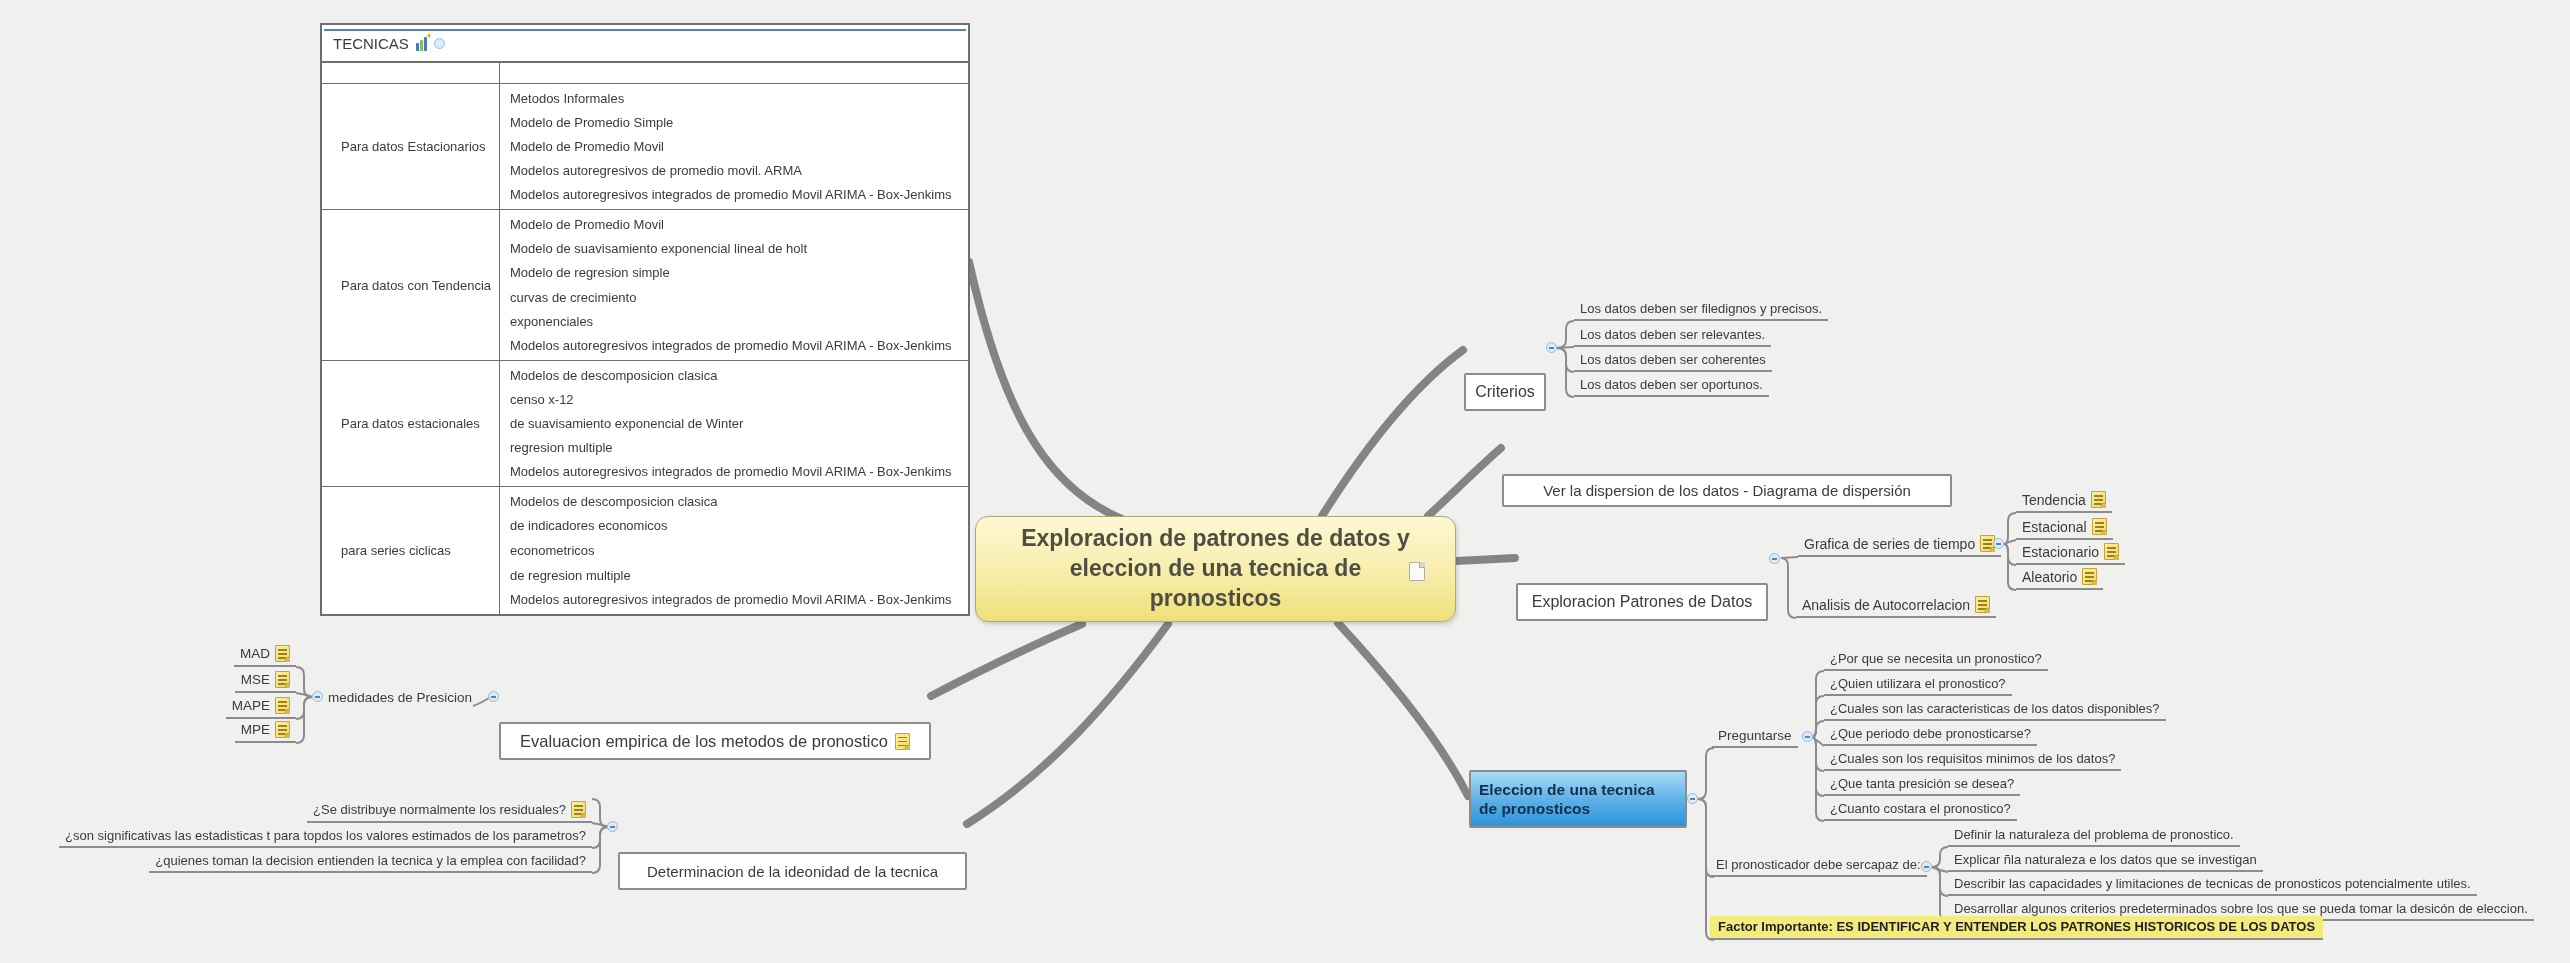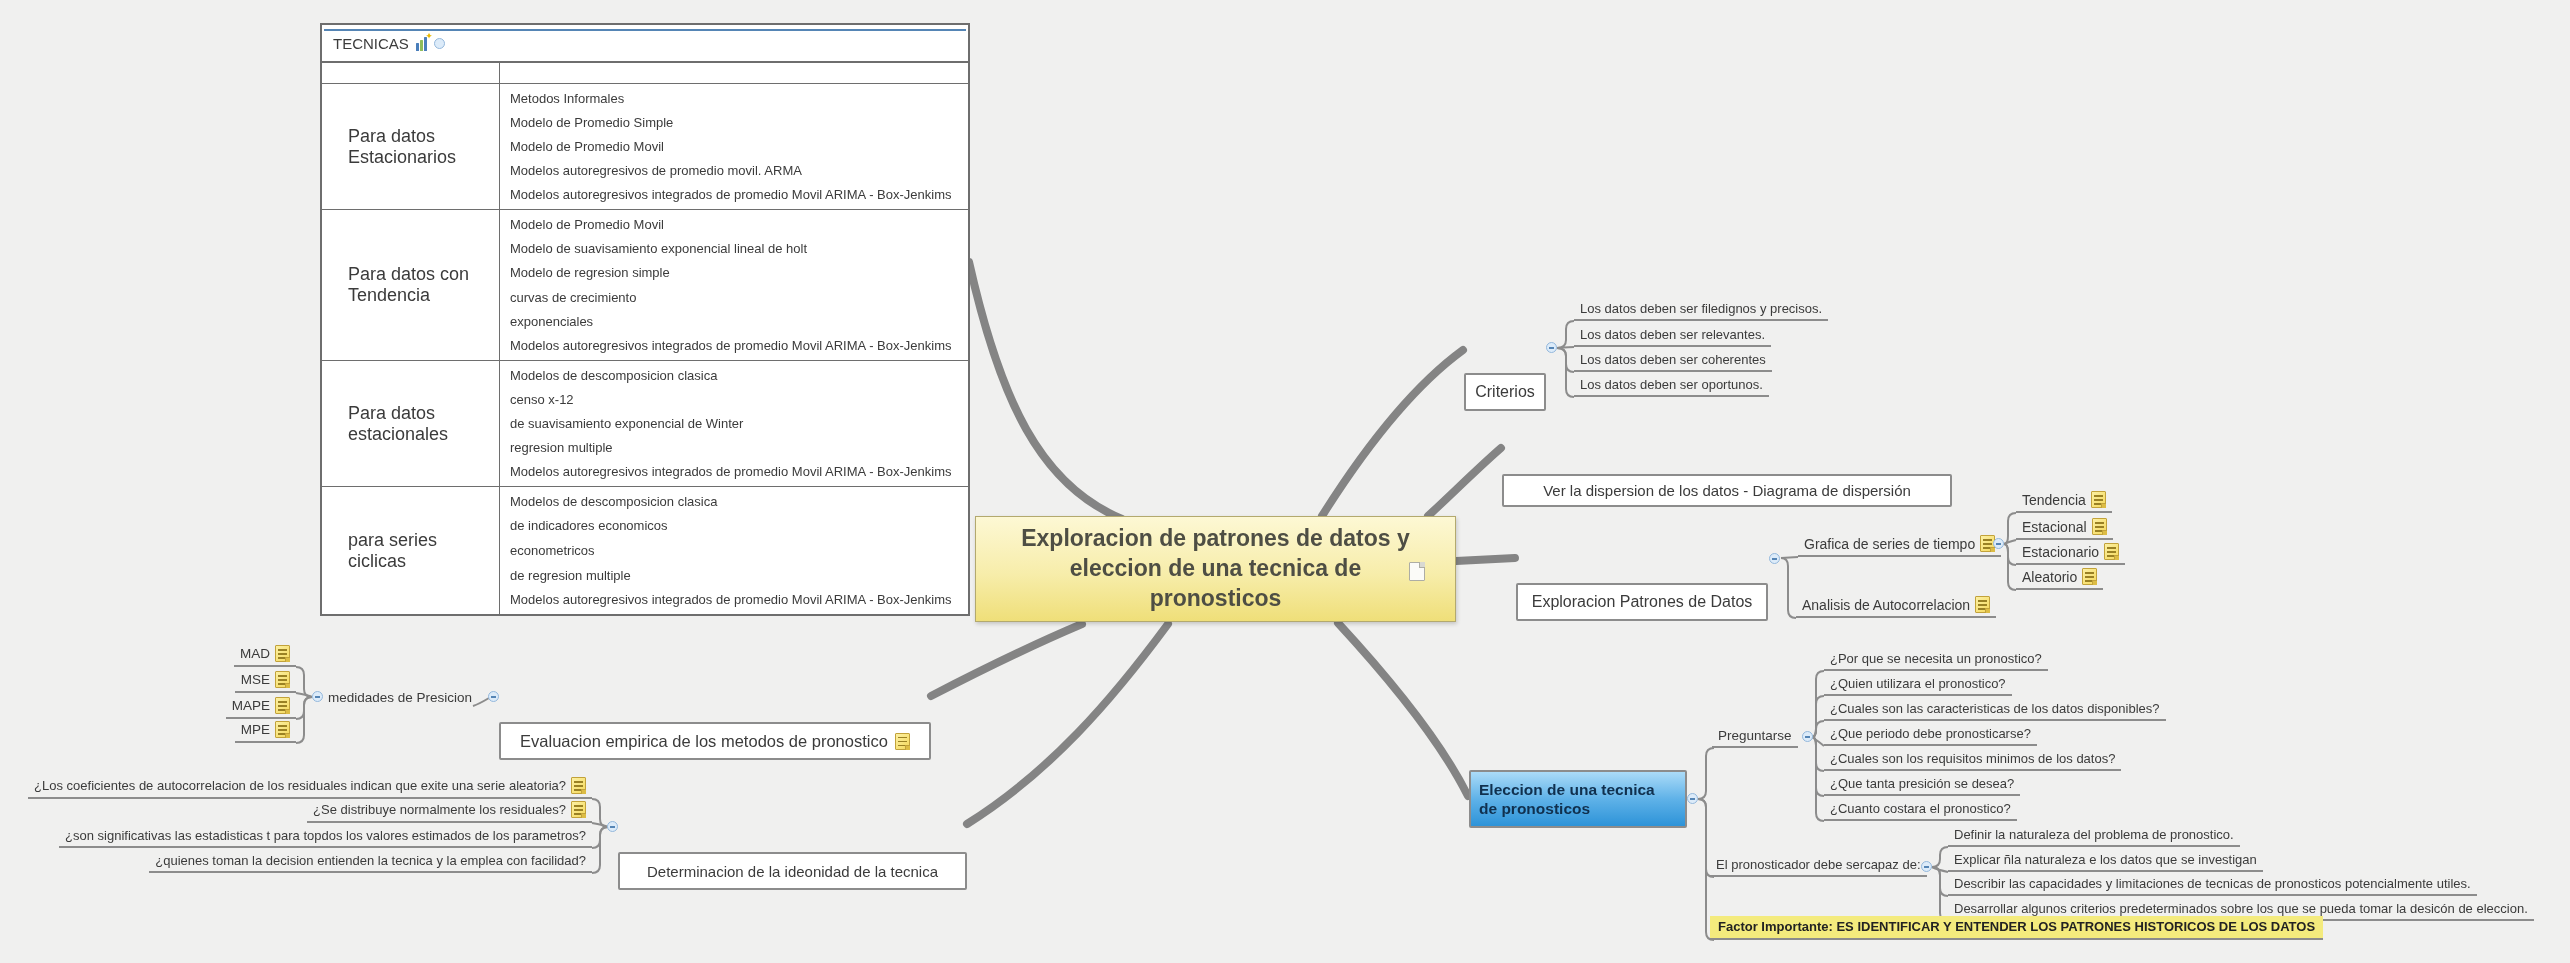--- a/index.html
+++ b/index.html
@@ -13,21 +13,21 @@
   
   .box{position:absolute;background:#fff;border:2px solid #8c8c8c;border-radius:2px;
        display:flex;align-items:center;justify-content:center;white-space:nowrap;
        box-sizing:border-box;gap:7px;margin-top:44px;}
   
   .lnode{position:absolute;display:inline-flex;align-items:center;gap:5px;white-space:nowrap;
          border-bottom:2px solid #8c8c8c;padding:2px 6px 3px 6px;font-size:13px;box-sizing:border-box;}
   .tnode{position:absolute;white-space:nowrap;font-size:13.5px;}
 
   
-  #center-topic{position:absolute;left:975px;top:516px;width:481px;height:106px;border-radius:0;
+  #center-topic{position:absolute;left:975px;top:516px;width:481px;height:106px;border-radius:13px;
       background:linear-gradient(to bottom,#fdf8d4 0%,#f7edaa 55%,#efdf79 100%);
       border:1.5px solid #b3a96e;box-shadow:1px 2px 4px rgba(0,0,0,0.18);
       display:flex;align-items:center;justify-content:center;text-align:center;
       font-size:23px;font-weight:bold;color:#4e4e44;line-height:1.3;padding:0 38px;box-sizing:border-box;}
   #page-icon{position:absolute;right:30px;top:45px;width:14px;height:17px;background:#fbfbf8;
       border:1px solid #adada5;border-radius:1px;}
   #page-icon:after{content:"";position:absolute;right:-1px;top:-1px;width:5px;height:5px;
       background:#d9d9d2;border-left:1px solid #adada5;border-bottom:1px solid #adada5;}
 
   
@@ -41,21 +41,21 @@
   #factor-node{background:#f4eb7d;font-weight:bold;color:#222;font-size:13px;padding:3px 8px 4px 8px;}
 
   
   #tecnicas{position:absolute;left:320px;top:23px;width:650px;background:#fff;
       border:2px solid #6e6e6e;box-sizing:border-box;}
   #tecnicas .t-header{height:36px;display:flex;align-items:center;gap:7px;padding-left:11px;
       font-size:15px;color:#3c3c3c;border-bottom:2px solid #6e6e6e;}
   #tecnicas .t-row{display:flex;border-bottom:1.5px solid #6e6e6e;box-sizing:border-box;}
   #tecnicas .t-row:last-child{border-bottom:none;}
   #tecnicas .t-label{width:178px;min-width:178px;border-right:1.5px solid #6e6e6e;
-      display:flex;align-items:center;padding-left:26px;font-size:18px;box-sizing:border-box;}
+      display:flex;align-items:center;padding-left:19px;font-size:13px;box-sizing:border-box;}
   #tecnicas .t-items{flex:1;display:flex;flex-direction:column;justify-content:space-around;
       padding:2px 0 2px 10px;font-size:13px;}
   .rh-empty{height:21px;} .rh-5{height:126px;} .rh-6{height:151px;} .rh-5b{height:126px;} .rh-5c{height:127px;}
 
   
   .note{display:inline-block;width:13px;height:15px;position:relative;flex:0 0 auto;
       background:linear-gradient(135deg,#fcf0a2 0%,#f6dd6a 80%);
       border:1px solid #c2a23a;border-radius:1px;}
   .note:before{content:"";position:absolute;left:2px;right:2px;top:3px;height:1.5px;background:#9a8124;
       box-shadow:0 4px 0 #9a8124,0 8px 0 #9a8124;}
@@ -274,24 +274,20 @@
     </div>
   <div class="lnode fs135" style="right:2274px;bottom:220px;">
       <span>MPE</span>
       <span class="note"></span>
     </div>
 
   <div class="box fs15" style="left:618px;top:808px;width:349px;height:38px;">
     <span>Determinacion de la ideonidad de la tecnica</span>
   </div>
   <span class="collapse" style="left:607px;top:821px;"></span>
-  <div class="lnode" style="right:1978px;bottom:164px;">
-      <span>¿Los coeficientes de autocorrelacion de los residuales indican que exite una serie aleatoria?</span>
-      <span class="note"></span>
-    </div>
   <div class="lnode" style="right:1978px;bottom:140px;">
       <span>¿Se distribuye normalmente los residuales?</span>
       <span class="note"></span>
     </div>
   <div class="lnode" style="right:1978px;bottom:115px;">
       <span>¿son significativas las estadisticas t para topdos los valores estimados de los parametros?</span>
     </div>
   <div class="lnode" style="right:1978px;bottom:90px;">
       <span>¿quienes toman la decision entienden la tecnica y la emplea con facilidad?</span>
     </div>

